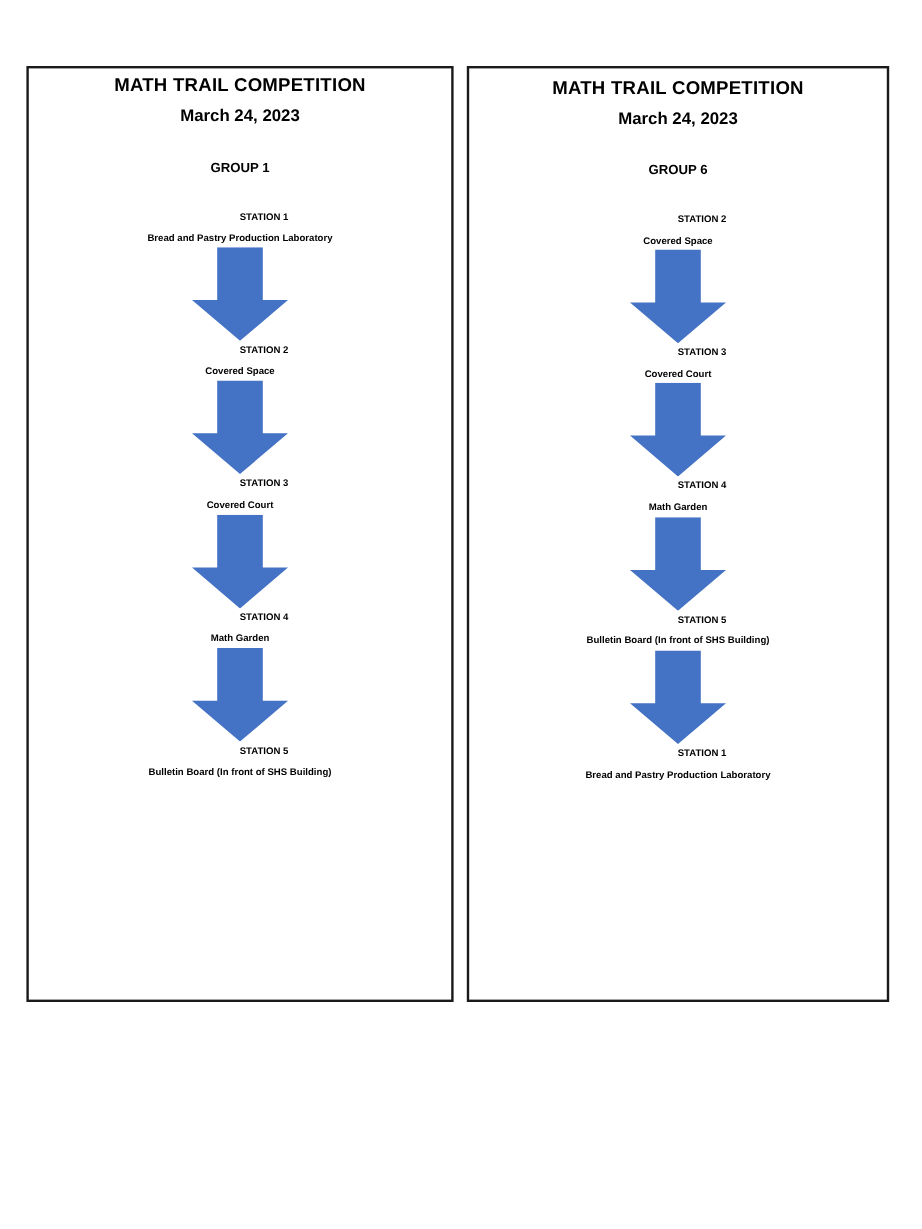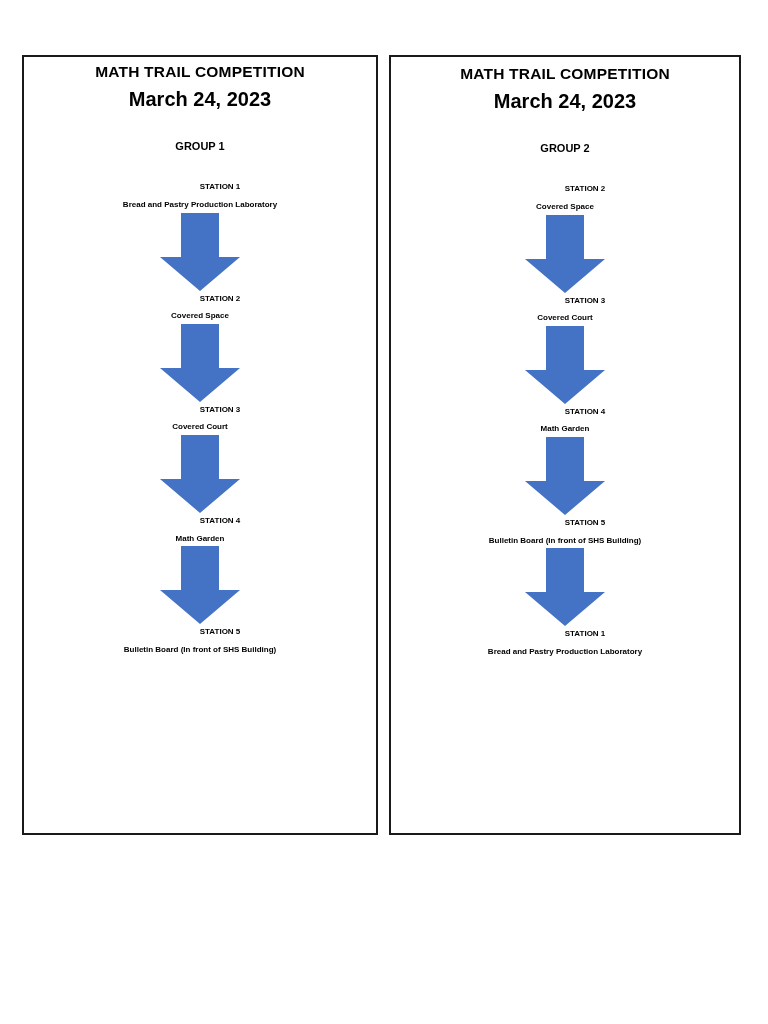--- a/index.html
+++ b/index.html
@@ -54,21 +54,21 @@
   
   .hdr-title {
     font-size: 15.5px;
     font-weight: bold;
     letter-spacing: 0.2px;
     line-height: 1.05;
     text-align: center;
     white-space: nowrap;
   }
   .hdr-date {
-    font-size: 20px;
+    font-size: 14px;
     font-weight: bold;
     line-height: 1.05;
     margin-top: 9px;
     text-align: left;
     white-space: nowrap;
   }
   .group-label {
     font-size: 11px;
     font-weight: bold;
     margin-top: 30px;
@@ -179,21 +179,21 @@
 
       </div>
     </div>
   </div>
 
   <div class="panel panel-right">
     <div class="panel-inner">
 
       <div class="hdr-title">MATH TRAIL COMPETITION</div>
       <div class="hdr-date">March 24, 2023</div>
-      <div class="group-label">GROUP 2</div>
+      <div class="group-label">GROUP 6</div>
 
       <div class="flow">
 
         <div class="station">
           <span class="station-title" style="font-size: 8px;">STATION 2</span>
           <span class="station-place" style="font-size: 8px;">Covered Space</span>
         </div>
 
         <span class="arrow">
           <svg viewBox="0 0 80 78" xmlns="http://www.w3.org/2000/svg" aria-hidden="true">

